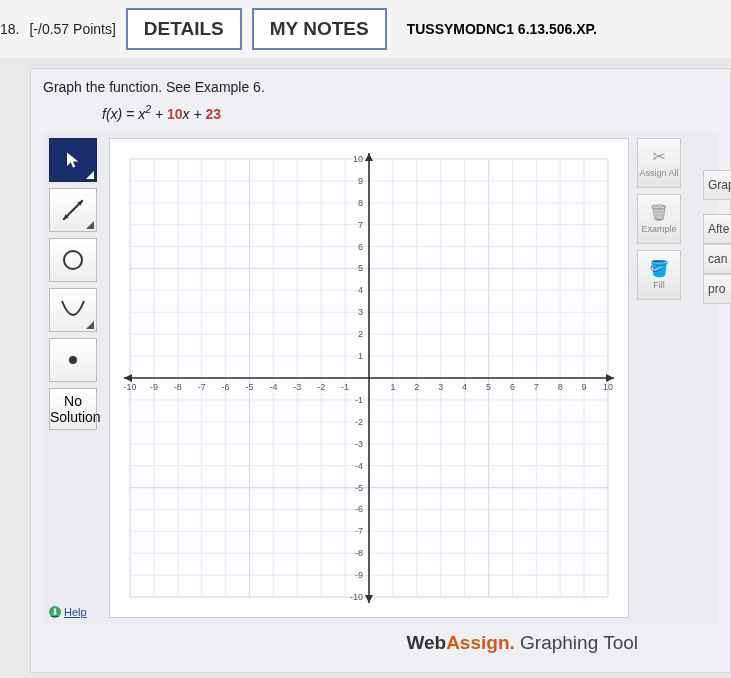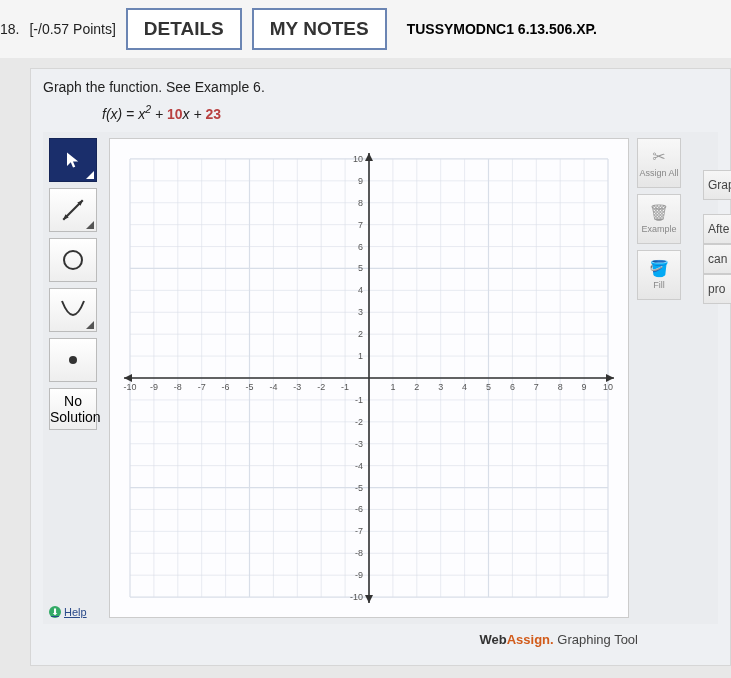--- a/index.html
+++ b/index.html
@@ -126,21 +126,21 @@
     .side-box {
       border: 1px solid #ccc; border-right: none;
       background: linear-gradient(#f6f6f6,#e8e8e8);
       height: 30px; font-size: 12px; color:#444;
       display:flex; align-items:center; padding-left: 4px;
       overflow:hidden;
     }
     .footer-brand {
       text-align: right;
       padding: 8px 80px 8px 0;
-      font-size: 13px;
+      font-size: 19px;
       color: #444;
     }
     .footer-brand b .assign { color: #d25b1a; }
     .footer-brand b { color:#333; }
   </style>
 </head>
 <body>
 
 <div class="top-bar">
   <span class="q-label">18.</span>

